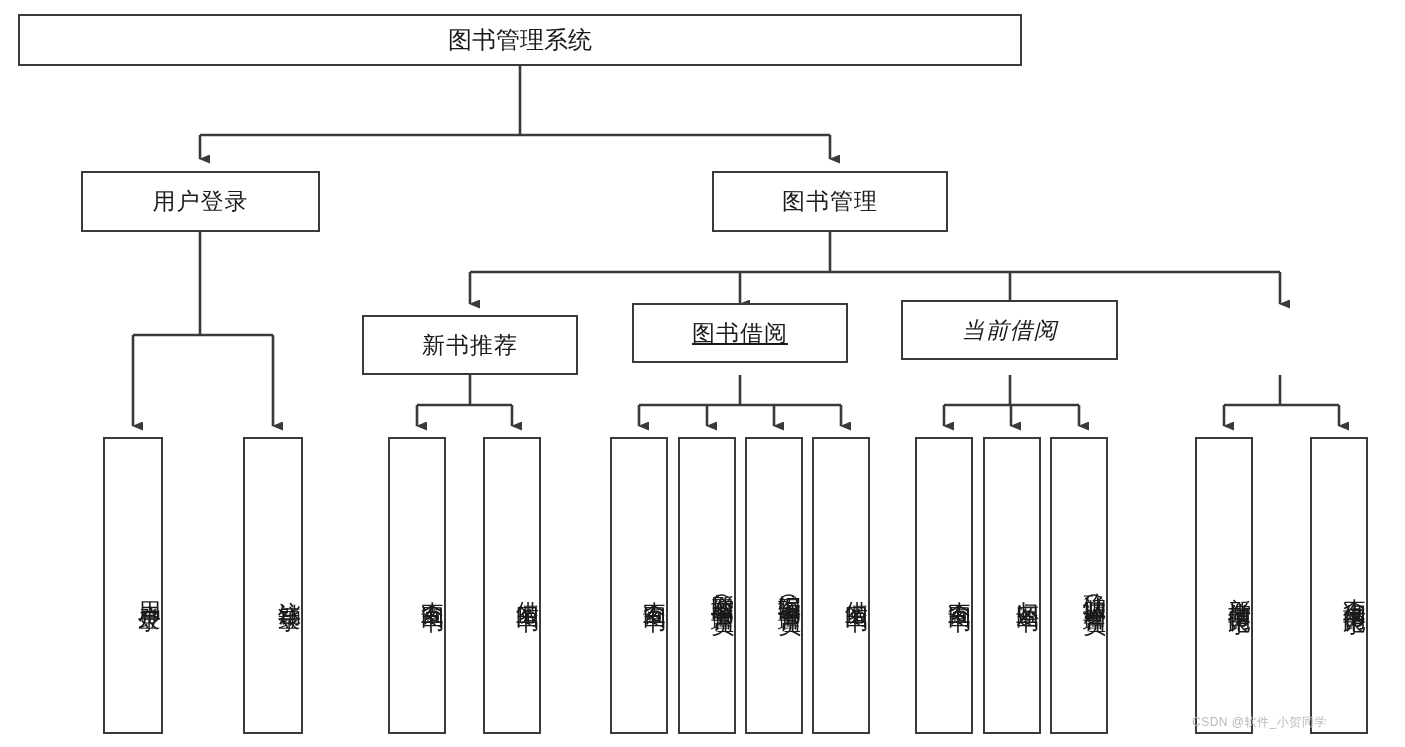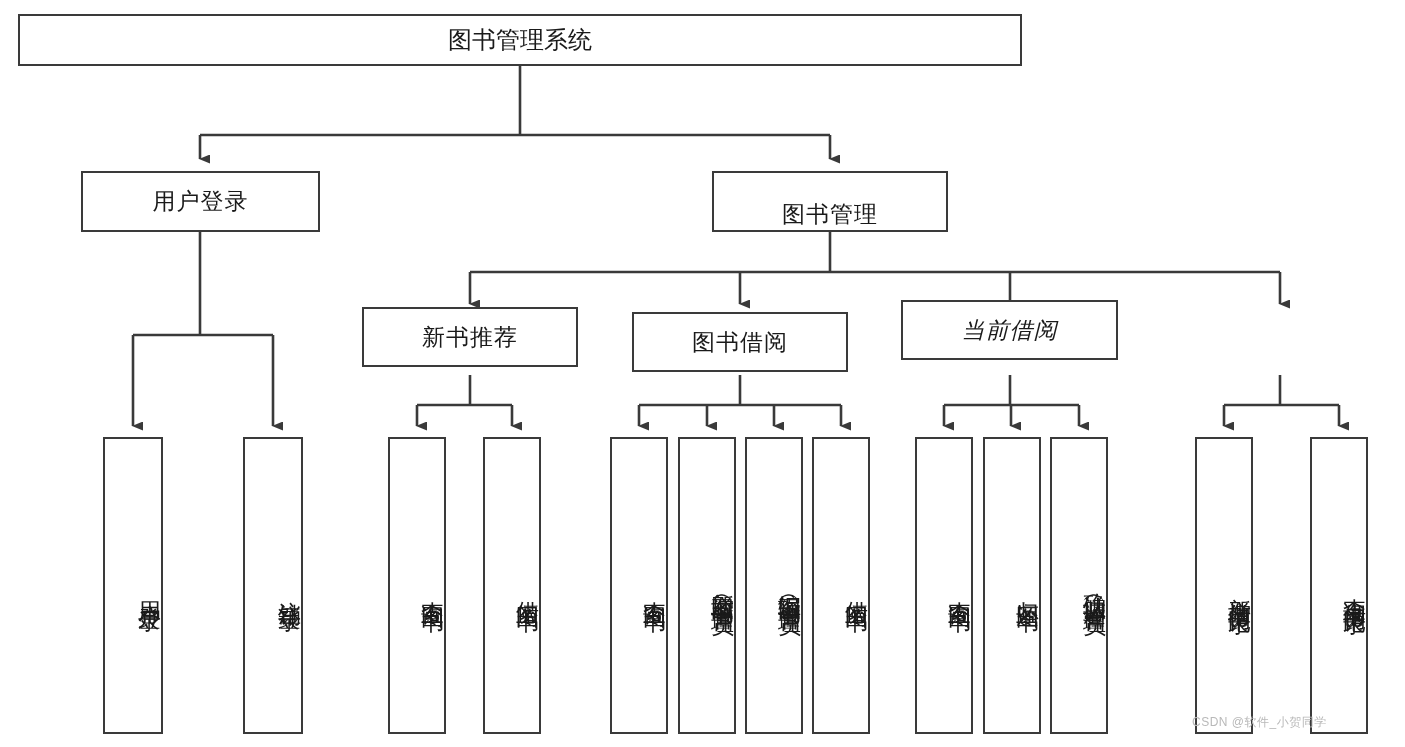--- a/index.html
+++ b/index.html
@@ -105,28 +105,28 @@
     </g>
   </svg>
 
   <div class="node root" style="left:18px;top:14px;width:1004px;height:52px;">
     <span class="lbl">图书管理系统</span>
   </div>
 
   <div class="node h" style="left:81px;top:171px;width:239px;height:61px;">
     <span class="lbl">用户登录</span>
   </div>
-  <div class="node h" style="left:712px;top:171px;width:236px;height:61px;align-items:flex-end;">
+  <div class="node h" style="left:712px;top:171px;width:236px;height:61px;">
     <span class="lbl">图书管理</span>
   </div>
 
-  <div class="node h" style="left:362px;top:307px;width:216px;height:60px;">
+  <div class="node h" style="left:362px;top:315px;width:216px;height:60px;">
     <span class="lbl">新书推荐</span>
   </div>
-  <div class="node h" style="left:632px;top:312px;width:216px;height:60px;">
+  <div class="node h" style="left:632px;top:303px;width:216px;height:60px;text-decoration:underline;">
     <span class="lbl">图书借阅</span>
   </div>
   <div class="node h" style="left:901px;top:300px;width:217px;height:60px;font-style:italic;">
     <span class="lbl">当前借阅</span>
   </div>
 
   <div class="node v" style="left:103px;top:437px;width:60px;height:297px;">
     <span class="lbl">用户登录</span>
   </div>
   <div class="node v" style="left:243px;top:437px;width:60px;height:297px;">

